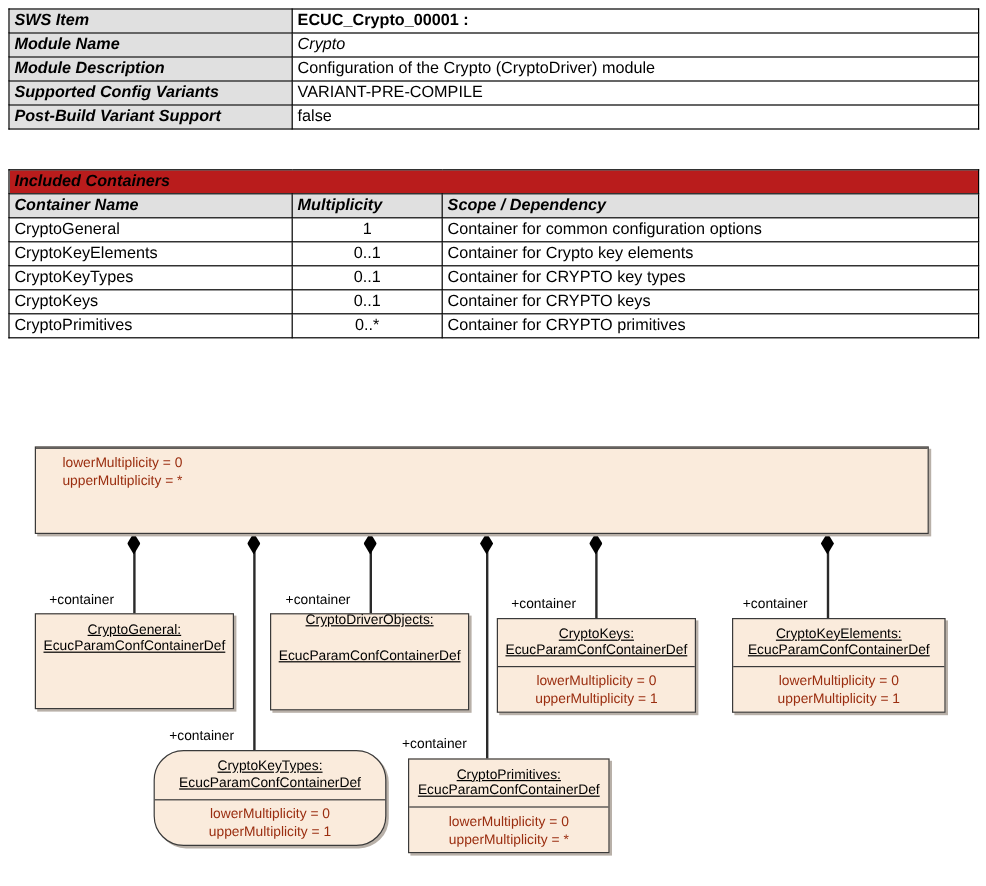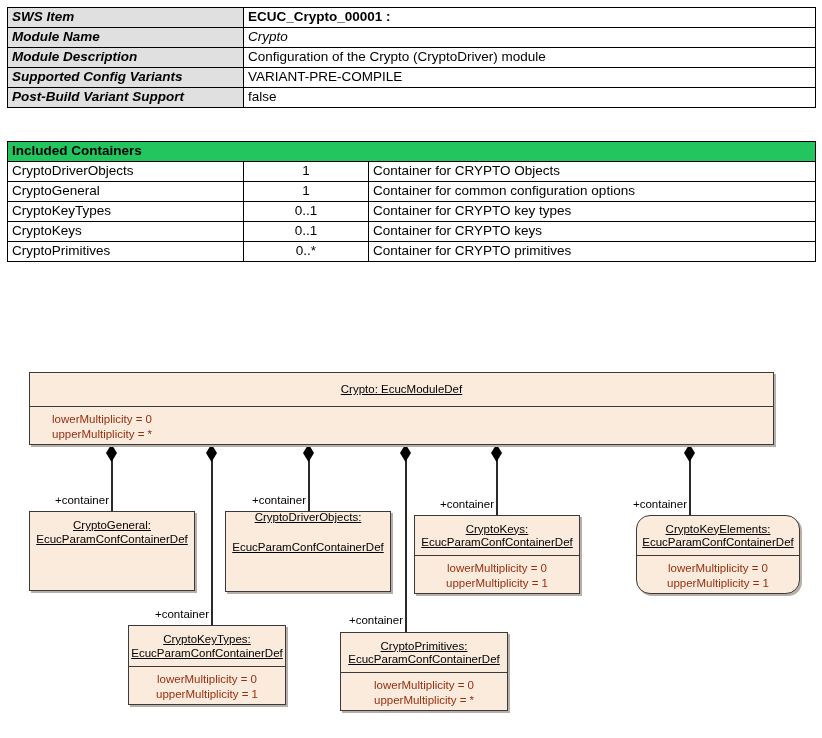--- a/index.html
+++ b/index.html
@@ -55,22 +55,23 @@
     left: 7px;
     top: 7px;
     width: 808px;
   }
   #containers-table {
     left: 7px;
     top: 141px;
     width: 808px;
   }
   .span-cell {
-    background: #22c55e;
+    background: #b91c1c;
     font-weight: bold;
+    font-style: italic;
   }
 
   
   #uml {
     position: absolute;
     left: 0;
     top: 0;
     width: 822px;
     height: 738px;
     pointer-events: none;
@@ -141,21 +142,21 @@
     height: 18px;
     background: #000000;
     clip-path: polygon(50% 0%, 100% 50%, 50% 100%, 0% 50%);
   }
   .conn-label {
     position: absolute;
     font-size: 11.5px;
     line-height: 13px;
     color: #000000;
     white-space: nowrap;
-    text-align: right;
+    text-align: left;
   }
 </style>
 </head>
 <body>
 
 <table id="module-table" class="sws-table">
   <colgroup>
       <col style="width:236px">
       <col style="width:572px">
     </colgroup>
@@ -187,28 +188,33 @@
   <colgroup>
       <col style="width:236px">
       <col style="width:125px">
       <col style="width:447px">
     </colgroup>
   <tbody>
     <tr>
       <td class="span-cell" colspan="3">Included Containers</td>
     </tr>
     <tr>
-      <td class="val-cell">CryptoDriverObjects</td>
-      <td class="val-cell center">1</td>
-      <td class="val-cell">Container for CRYPTO Objects</td>
+      <td class="hdr-cell">Container Name</td>
+      <td class="hdr-cell">Multiplicity</td>
+      <td class="hdr-cell">Scope / Dependency</td>
     </tr>
     <tr>
       <td class="val-cell">CryptoGeneral</td>
       <td class="val-cell center">1</td>
       <td class="val-cell">Container for common configuration options</td>
+    </tr>
+    <tr>
+      <td class="val-cell">CryptoKeyElements</td>
+      <td class="val-cell center">0..1</td>
+      <td class="val-cell">Container for Crypto key elements</td>
     </tr>
     <tr>
       <td class="val-cell">CryptoKeyTypes</td>
       <td class="val-cell center">0..1</td>
       <td class="val-cell">Container for CRYPTO key types</td>
     </tr>
     <tr>
       <td class="val-cell">CryptoKeys</td>
       <td class="val-cell center">0..1</td>
       <td class="val-cell">Container for CRYPTO keys</td>
@@ -238,23 +244,20 @@
   <div class="diamond" style="left:684px; top:444px;"></div>
 
   <div class="conn-label" style="left:41px;  top:494px; width:68px;">+container</div>
   <div class="conn-label" style="left:238px; top:494px; width:68px;">+container</div>
   <div class="conn-label" style="left:426px; top:498px; width:68px;">+container</div>
   <div class="conn-label" style="left:619px; top:498px; width:68px;">+container</div>
   <div class="conn-label" style="left:141px; top:608px; width:68px;">+container</div>
   <div class="conn-label" style="left:335px; top:614px; width:68px;">+container</div>
 
   <div class="uml-box" id="module-box">
-    <div class="uml-title-zone">
-      <span class="tline">Crypto: EcucModuleDef</span>
-    </div>
     <div class="uml-attrs left-align uml-sep">
       <div>lowerMultiplicity = 0</div>
       <div>upperMultiplicity = *</div>
     </div>
   </div>
 
   <div class="uml-box" style="left:29px; top:511px; width:166px; height:80px;">
     <div class="uml-title-zone" style="height:40px;">
       <span class="tline">CryptoGeneral:</span>
       <span class="tline">EcucParamConfContainerDef</span>
@@ -272,32 +275,32 @@
     <div class="uml-title-zone" style="height:39px;">
       <span class="tline">CryptoKeys:</span>
       <span class="tline">EcucParamConfContainerDef</span>
     </div>
     <div class="uml-attrs center-align uml-sep" style="height:39px;">
       <div>lowerMultiplicity = 0</div>
       <div>upperMultiplicity = 1</div>
     </div>
   </div>
 
-  <div class="uml-box" style="left:636px; top:515px; width:164px; height:79px;border-radius:14px;">
+  <div class="uml-box" style="left:610px; top:515px; width:178px; height:79px;">
     <div class="uml-title-zone" style="height:39px;">
       <span class="tline">CryptoKeyElements:</span>
       <span class="tline">EcucParamConfContainerDef</span>
     </div>
     <div class="uml-attrs center-align uml-sep" style="height:39px;">
       <div>lowerMultiplicity = 0</div>
       <div>upperMultiplicity = 1</div>
     </div>
   </div>
 
-  <div class="uml-box" style="left:128px; top:625px; width:158px; height:80px;">
+  <div class="uml-box" style="left:128px; top:625px; width:194px; height:80px;border-radius:25px;">
     <div class="uml-title-zone" style="height:40px;">
       <span class="tline">CryptoKeyTypes:</span>
       <span class="tline">EcucParamConfContainerDef</span>
     </div>
     <div class="uml-attrs center-align uml-sep" style="height:39px;">
       <div>lowerMultiplicity = 0</div>
       <div>upperMultiplicity = 1</div>
     </div>
   </div>
 

